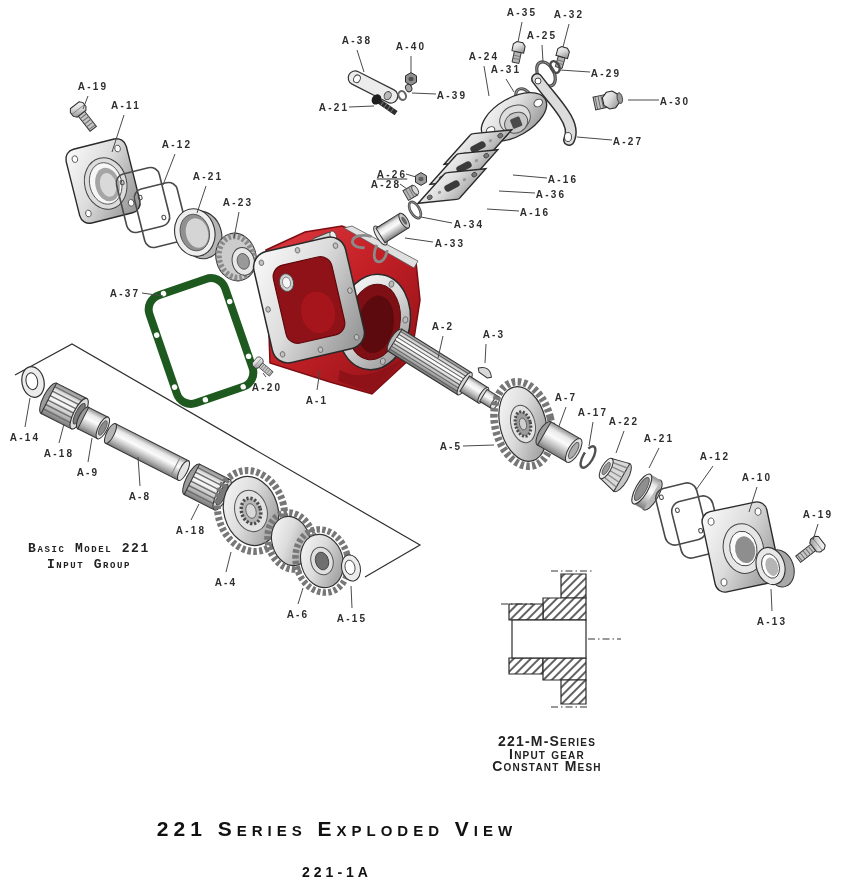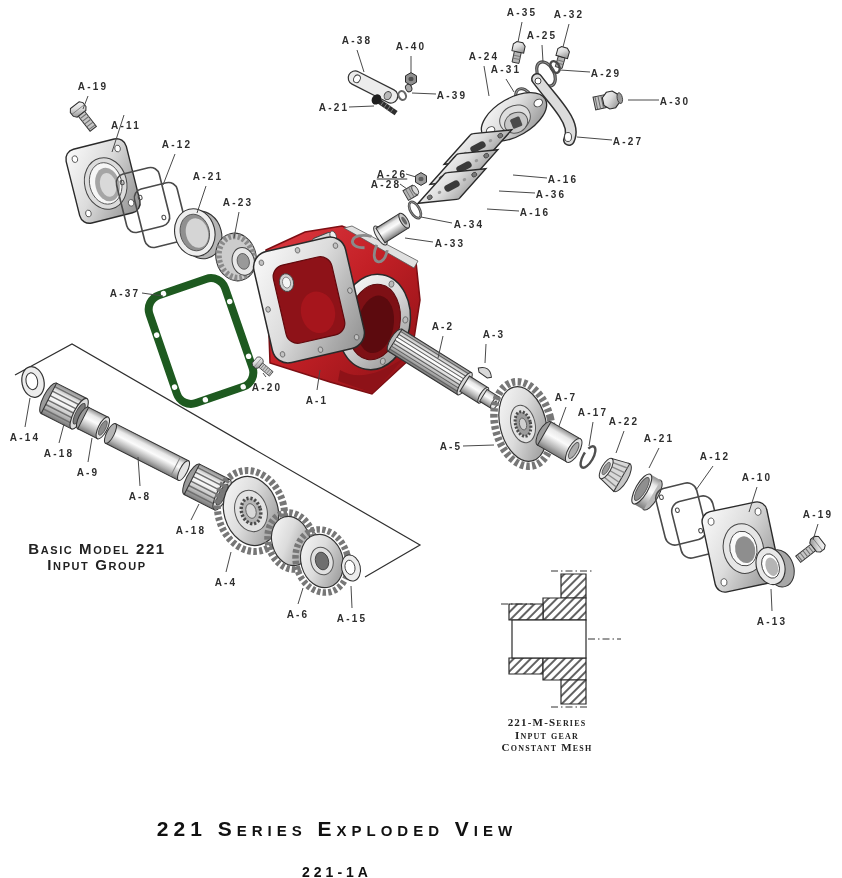--- a/index.html
+++ b/index.html
@@ -5,22 +5,22 @@
   html,body{margin:0;padding:0;background:#fff;}
   #stage{position:relative;width:842px;height:878px;background:#fff;overflow:hidden;
          font-family:"Liberation Sans", sans-serif;}
   #parts-svg,#leader-svg{position:absolute;left:0;top:0;}
   #parts-svg{z-index:1;}
   #leader-svg{z-index:2;}
   #labels-layer{position:absolute;left:0;top:0;width:842px;height:878px;z-index:3;pointer-events:none;}
   .callout{position:absolute;transform:translate(-50%,-50%);font-size:10px;letter-spacing:2.2px;
            color:var(--ink);white-space:nowrap;font-weight:bold;}
   .cap{position:absolute;z-index:3;color:#222;font-weight:bold;font-variant:small-caps;text-align:center;}
-  .cap-basic{left:20px;top:541px;width:154px;font-size:15px;letter-spacing:1.6px;line-height:16px;}
-  .cap-mseries{left:467px;top:716px;width:160px;font-size:11px;letter-spacing:1.2px;line-height:12.5px;font-family:Liberation Serif, serif;}
+  .cap-basic{left:12px;top:541px;width:154px;font-size:13px;letter-spacing:1.6px;line-height:16px;font-family:Liberation Mono, monospace;}
+  .cap-mseries{left:467px;top:735px;width:160px;font-size:14px;letter-spacing:1.2px;line-height:12.5px;}
   .title-block{position:absolute;z-index:3;left:87px;top:817px;width:500px;text-align:center;color:#111;}
   .title-main{font-size:21px;font-weight:bold;font-variant:small-caps;letter-spacing:5px;}
   .title-sub{font-size:14px;font-weight:bold;letter-spacing:4px;margin-top:23px;}
 </style>
 </head>
 <body>
 
 <div id="stage">
 
 <svg id="parts-svg" width="842" height="878" viewBox="0 0 842 878">
@@ -460,21 +460,21 @@
       <polyline points="88,462 92,438" fill="none" stroke="#4a4a4a" stroke-width="1"></polyline>
       <polyline points="140,486 138,457" fill="none" stroke="#4a4a4a" stroke-width="1"></polyline>
       <polyline points="191,520 199,504" fill="none" stroke="#4a4a4a" stroke-width="1"></polyline>
       <polyline points="226,572 231,552" fill="none" stroke="#4a4a4a" stroke-width="1"></polyline>
       <polyline points="298,604 303,588" fill="none" stroke="#4a4a4a" stroke-width="1"></polyline>
       <polyline points="352,608 351,586" fill="none" stroke="#4a4a4a" stroke-width="1"></polyline>
     </svg>
 
 <div id="labels-layer">
       <div class="callout" style="left: 93px; top: 86px;">A-19</div>
-      <div class="callout" style="left: 126px; top: 105px; margin-top: 20px;">A-11</div>
+      <div class="callout" style="left: 126px; top: 105px;">A-11</div>
       <div class="callout" style="left: 177px; top: 144px;">A-12</div>
       <div class="callout" style="left: 208px; top: 176px;">A-21</div>
       <div class="callout" style="left: 238px; top: 202px;">A-23</div>
       <div class="callout" style="left: 125px; top: 293px;">A-37</div>
       <div class="callout" style="left: 357px; top: 40px;">A-38</div>
       <div class="callout" style="left: 411px; top: 46px;">A-40</div>
       <div class="callout" style="left: 452px; top: 95px;">A-39</div>
       <div class="callout" style="left: 334px; top: 107px;">A-21</div>
       <div class="callout" style="left: 522px; top: 12px;">A-35</div>
       <div class="callout" style="left: 569px; top: 14px;">A-32</div>

